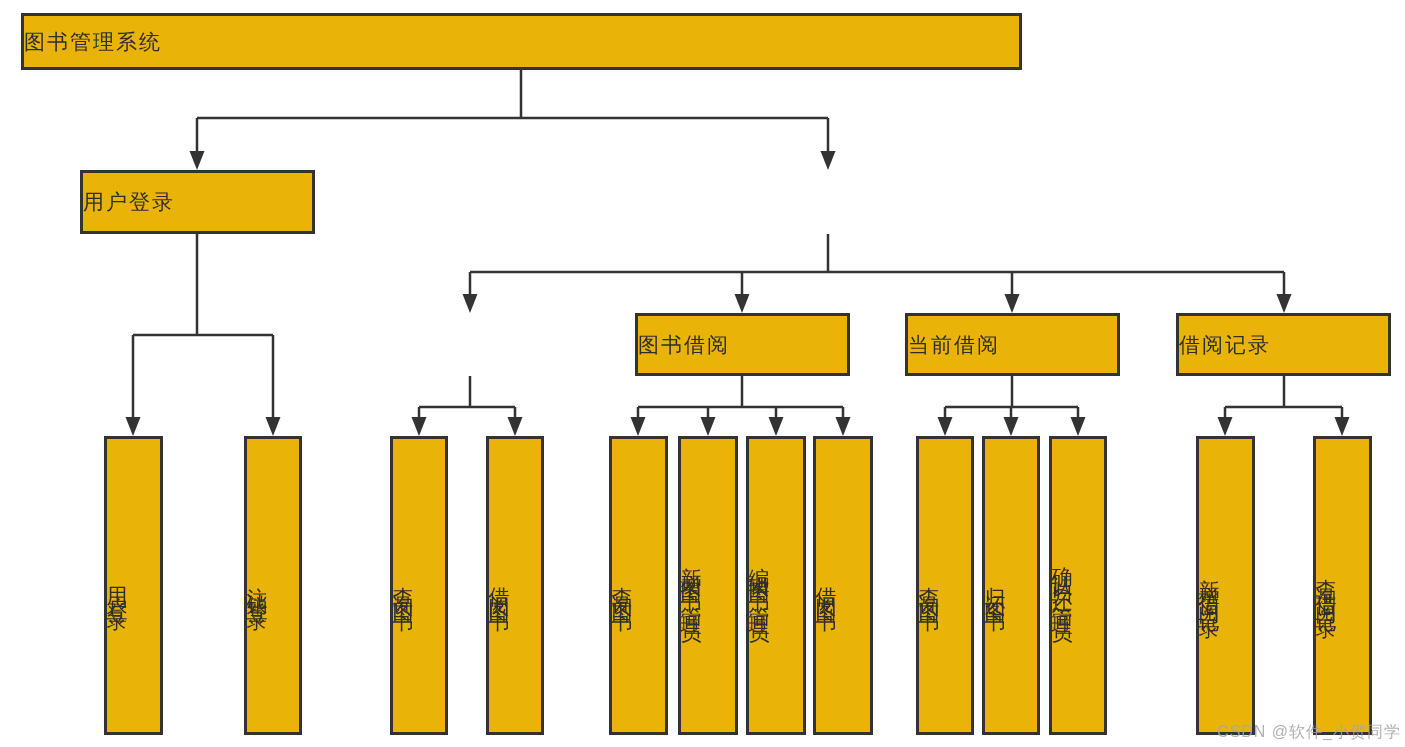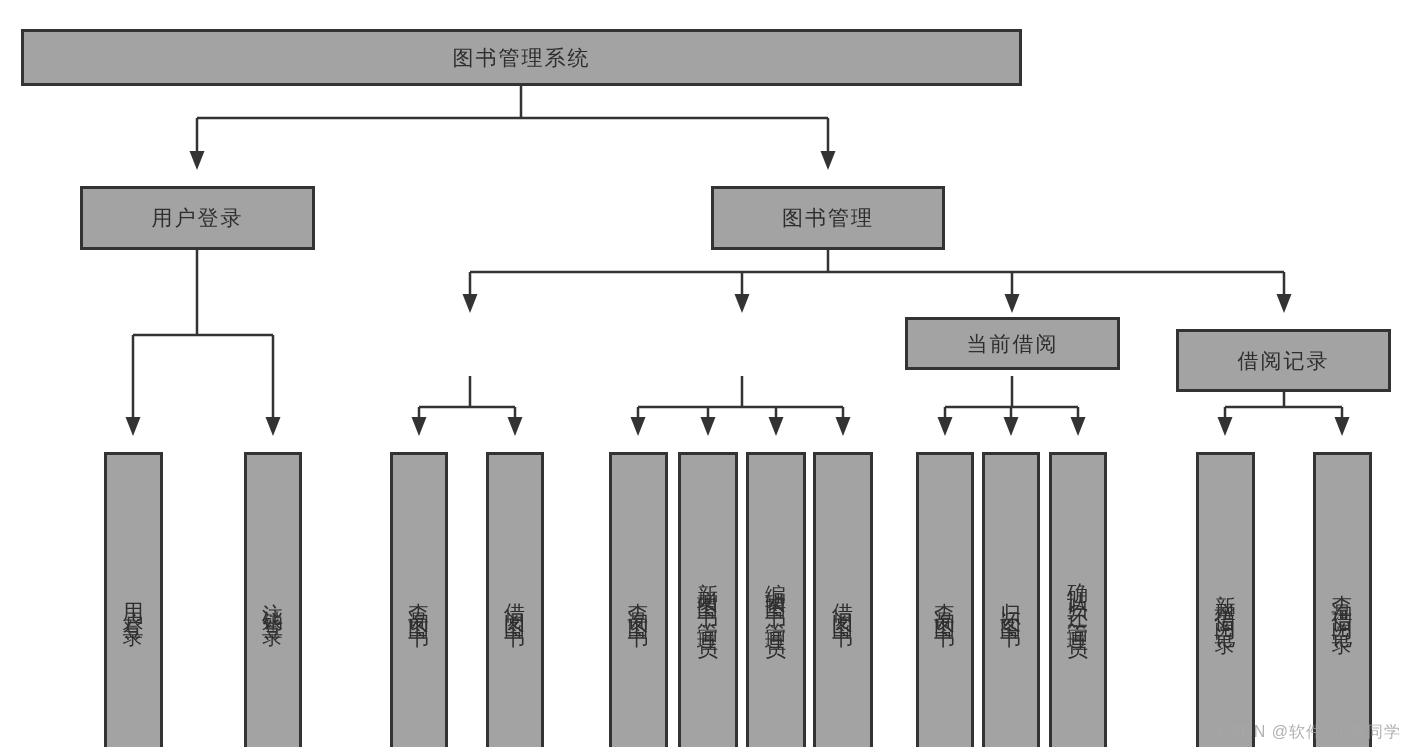--- a/index.html
+++ b/index.html
@@ -2,23 +2,23 @@
 <html><head>
 <meta charset="utf-8">
 <style>
   html,body{margin:0;padding:0;background:#ffffff;}
   .canvas{
     position:relative;width:1405px;height:747px;background:#ffffff;overflow:hidden;
     font-family:"Liberation Sans","DejaVu Sans",sans-serif;color:#2e2e2e;
   }
   .connectors{position:absolute;left:0;top:0;z-index:1;}
   .box{
-    position:absolute;box-sizing:border-box;background:#a3a3a3;border:3px solid #333333;
-    display:flex;align-items:center;justify-content:center;z-index:2;
-    font-size:21px;letter-spacing:2px;white-space:nowrap;margin-top:16px;
+    position:absolute;box-sizing:border-box;background:#eab308;border:3px solid #333333;
+    display:flex;align-items:center;justify-content:flex-start;z-index:2;
+    font-size:21px;letter-spacing:2px;white-space:nowrap;
   }
   .box.v{letter-spacing:0;}
   .box.v .vtxt{
     writing-mode:vertical-rl;text-orientation:mixed;
     letter-spacing:8px;line-height:1;white-space:normal;
   }
   .watermark{
     position:absolute;right:4px;bottom:4px;z-index:3;
     font-size:16px;letter-spacing:1px;color:rgba(166,166,166,0.88);
   }
@@ -68,25 +68,25 @@
     </g>
   </svg>
 
   <div class="box" style="left:21px;top:13px;width:1001px;height:57px">
     <span>图书管理系统</span>
   </div>
 
   <div class="box" style="left:80px;top:170px;width:235px;height:64px">
     <span>用户登录</span>
   </div>
-  <div class="box" style="left:711px;top:170px;width:234px;height:64px">
-    <span>图书管理</span>
+
+  <div class="box" style="left:635px;top:313px;width:215px;height:63px">
+    <span>图书借阅</span>
   </div>
-
-  <div class="box" style="left:905px;top:301px;width:215px;height:53px">
+  <div class="box" style="left:905px;top:313px;width:215px;height:63px">
     <span>当前借阅</span>
   </div>
   <div class="box" style="left:1176px;top:313px;width:215px;height:63px">
     <span>借阅记录</span>
   </div>
 
   <div class="box v" style="left:104px;top:436px;width:59px;height:299px">
     <span class="vtxt">用户登录</span>
   </div>
   <div class="box v" style="left:244px;top:436px;width:58px;height:299px">

